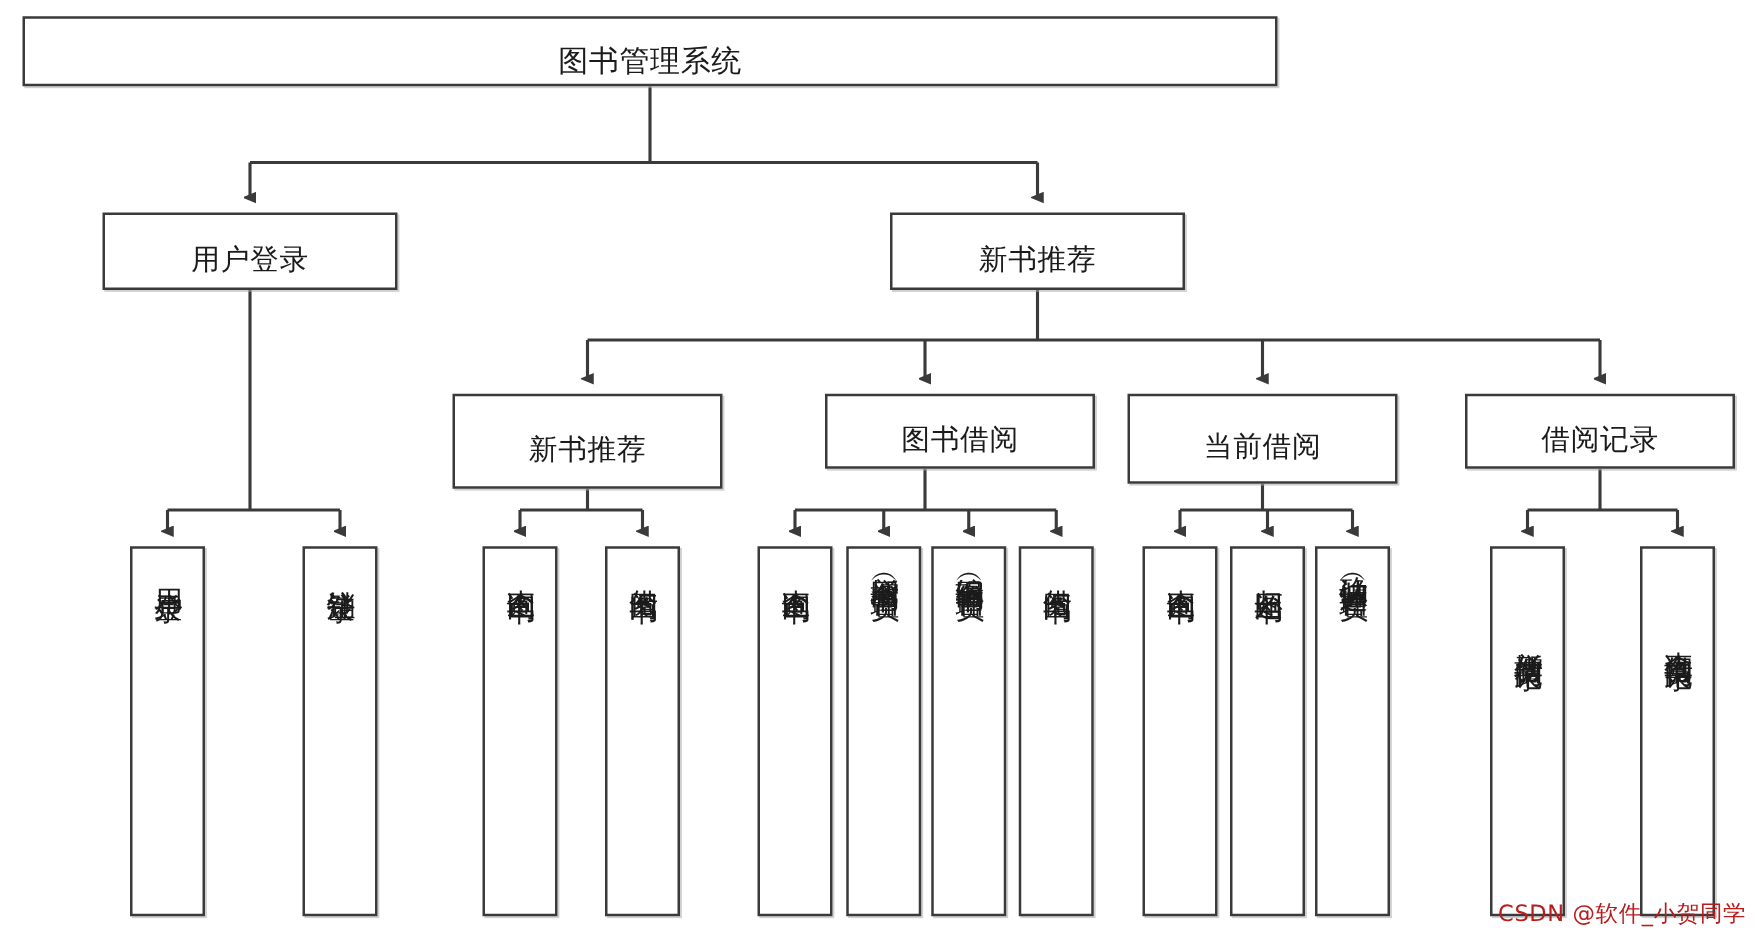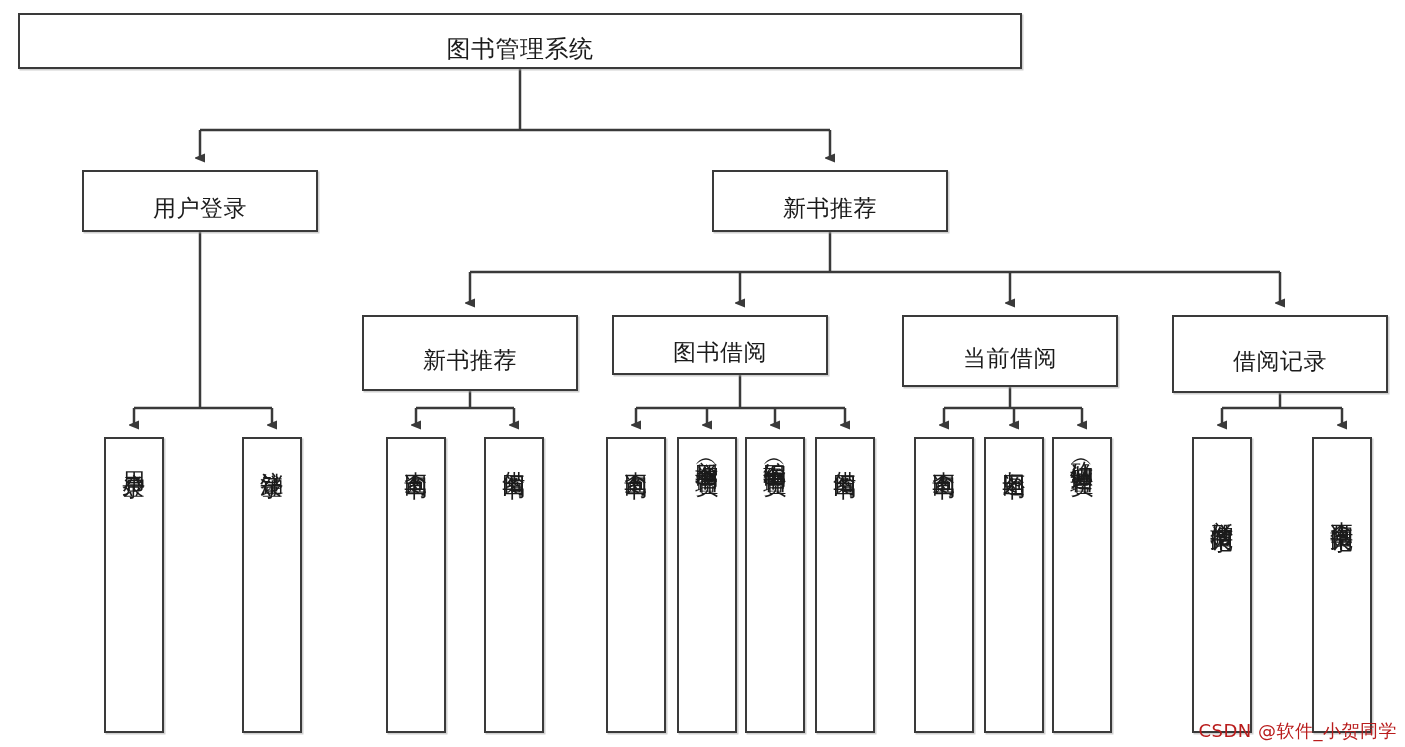--- a/index.html
+++ b/index.html
@@ -141,27 +141,27 @@
   <div class="node horiz" style="left:82px; top:170px; width:236px; height:62px;">
     <span class="node-label">用户登录</span>
   </div>
   <div class="node horiz" style="left:712px; top:170px; width:236px; height:62px;">
     <span class="node-label">新书推荐</span>
   </div>
 
   <div class="node horiz" style="left:362px; top:315px; width:216px; height:76px;">
     <span class="node-label">新书推荐</span>
   </div>
-  <div class="node horiz" style="left:612px; top:315px; width:216px; height:60px;">
+  <div class="node horiz" style="left:660px; top:315px; width:216px; height:60px;">
     <span class="node-label">图书借阅</span>
   </div>
   <div class="node horiz" style="left:902px; top:315px; width:216px; height:72px;">
     <span class="node-label">当前借阅</span>
   </div>
-  <div class="node horiz" style="left:1172px; top:315px; width:216px; height:78px;">
+  <div class="node horiz" style="left:1172px; top:315px; width:216px; height:60px;">
     <span class="node-label">借阅记录</span>
   </div>
 
   <div class="node leaf short" style="left:104px; top:437px; width:60px; height:296px;">
     <span class="node-label">用户登录</span>
   </div>
   <div class="node leaf short" style="left:242px; top:437px; width:60px; height:296px;">
     <span class="node-label">注销登录</span>
   </div>
 

